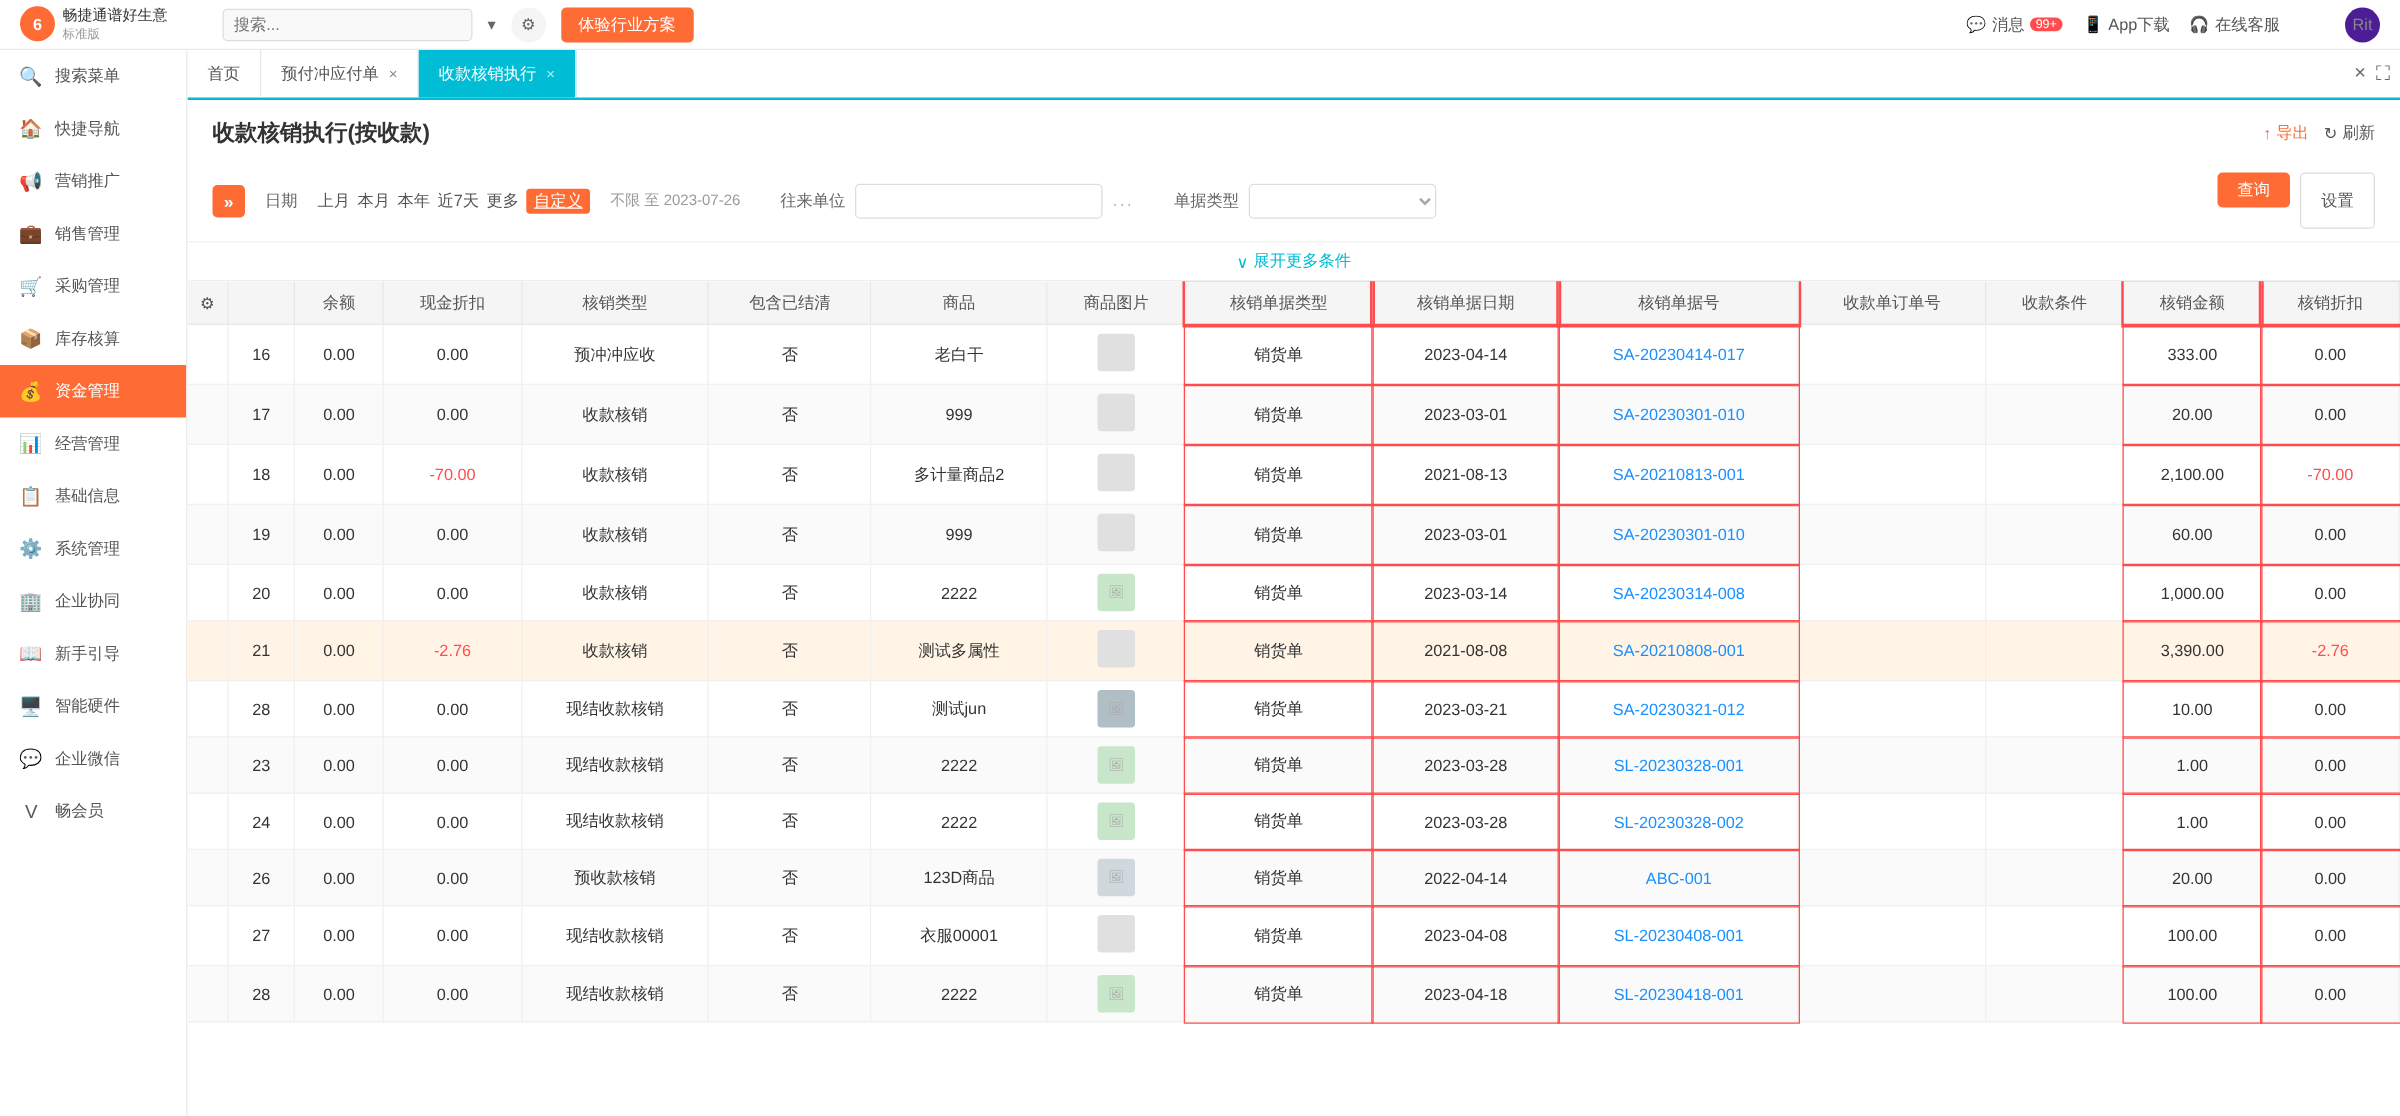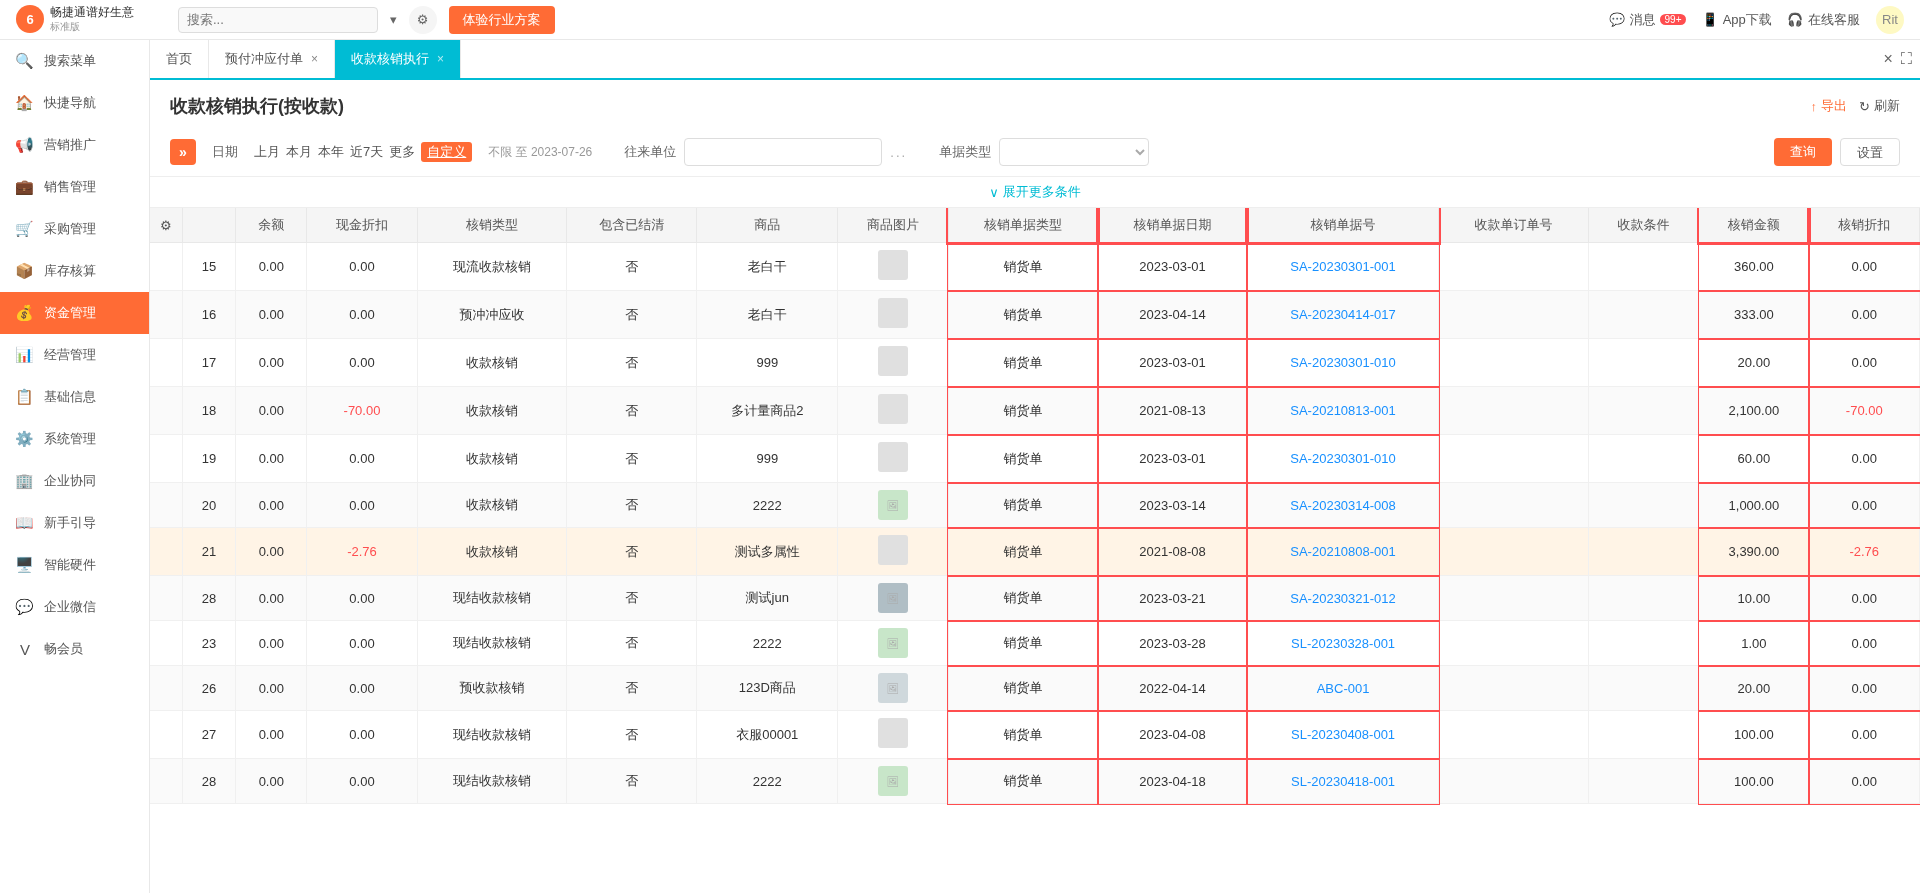--- a/index.html
+++ b/index.html
@@ -11,21 +11,21 @@
     .logo-icon { width: 28px; height: 28px; background: #ff6b35; border-radius: 50%; display: flex; align-items: center; justify-content: center; color: white; font-weight: bold; font-size: 14px; }
     .logo-text { font-size: 12px; color: #333; line-height: 1.2; }
     .logo-sub { font-size: 10px; color: #999; }
     .topbar-input { flex: 1; max-width: 200px; height: 26px; border: 1px solid #ddd; border-radius: 4px; padding: 0 8px; background: #f9f9f9; color: #aaa; }
     .topbar-arrow { color: #666; cursor: pointer; }
     .topbar-gear { width: 28px; height: 28px; border-radius: 50%; background: #f5f5f5; display: flex; align-items: center; justify-content: center; cursor: pointer; color: #666; }
     .btn-industry { background: #ff6b35; color: white; border: none; border-radius: 4px; padding: 5px 14px; cursor: pointer; font-size: 13px; }
     .topbar-right { margin-left: auto; display: flex; align-items: center; gap: 16px; color: #555; font-size: 13px; }
     .badge { background: #ff4d4f; color: white; border-radius: 10px; padding: 0 5px; font-size: 10px; }
     .topbar-right-item { display: flex; align-items: center; gap: 4px; cursor: pointer; }
-    .user-avatar { width: 28px; height: 28px; border-radius: 50%; background: #fef9c3; display: flex; align-items: center; justify-content: center; font-size: 11px; color: #888; }
+    .user-avatar { width: 28px; height: 28px; border-radius: 50%; background: #4c1d95; display: flex; align-items: center; justify-content: center; font-size: 11px; color: #888; margin-left: 36px; }
 
     
     .main-layout { display: flex; flex: 1; overflow: hidden; }
 
     
     .sidebar { width: 150px; background: #fff; border-right: 1px solid #e8e8e8; display: flex; flex-direction: column; overflow-y: auto; }
     .sidebar-item { display: flex; align-items: center; gap: 10px; padding: 12px 16px; cursor: pointer; color: #555; font-size: 13px; }
     .sidebar-item.active { background: #ff6b35; color: white; border-radius: 0; }
     .sidebar-item .s-icon { width: 18px; height: 18px; display: flex; align-items: center; justify-content: center; font-size: 15px; flex-shrink: 0; }
 
@@ -57,21 +57,21 @@
     .filter-label { color: #666; font-size: 13px; }
     .filter-date-options { display: flex; gap: 6px; align-items: center; }
     .date-opt { color: #555; cursor: pointer; font-size: 13px; }
     .date-opt.custom { background: #ff6b35; color: white; border-radius: 3px; padding: 1px 6px; text-decoration: underline; }
     .filter-date-range { color: #999; font-size: 12px; }
     .filter-section { display: flex; align-items: center; gap: 8px; margin-left: 16px; }
     .filter-input { border: 1px solid #ddd; border-radius: 4px; padding: 4px 10px; min-width: 180px; color: #aaa; height: 28px; }
     .filter-dots { color: #aaa; letter-spacing: 2px; }
     .filter-select { border: 1px solid #ddd; border-radius: 4px; padding: 4px 10px; min-width: 150px; color: #aaa; height: 28px; background: #fff; }
     .btn-query { background: #ff6b35; color: white; border: none; border-radius: 4px; padding: 5px 16px; cursor: pointer; font-size: 13px; height: 28px; }
-    .btn-settings { background: #fff; color: #555; border: 1px solid #ddd; border-radius: 4px; padding: 5px 16px; cursor: pointer; font-size: 13px; height: 28px; }
+    .btn-settings { background: #fff; color: #555; border: 1px solid #ddd; border-radius: 4px; padding: 5px 16px; cursor: pointer; font-size: 13px; height: 45px; }
 
     
     .expand-more { background: #fff; padding: 6px 20px; border-bottom: 1px solid #eee; display: flex; align-items: center; justify-content: center; }
     .expand-more-btn { color: #00bcd4; cursor: pointer; font-size: 13px; display: flex; align-items: center; gap: 4px; }
 
     
     .table-wrapper { flex: 1; overflow: auto; background: #fff; margin: 0; position: relative; }
     table { width: 100%; border-collapse: collapse; min-width: 1200px; }
     thead tr { background: #f5f5f5; }
     th { padding: 8px 10px; text-align: center; color: #555; font-weight: 500; border-bottom: 1px solid #e8e8e8; border-right: 1px solid #e8e8e8; font-size: 13px; white-space: nowrap; }
@@ -282,265 +282,265 @@
               <th style="outline:2px solid #ff4d4f;">核销单据类型</th>
               <th style="outline:2px solid #ff4d4f;">核销单据日期</th>
               <th style="outline:2px solid #ff4d4f;">核销单据号</th>
               <th>收款单订单号</th>
               <th>收款条件</th>
               <th style="outline:2px solid #ff4d4f;">核销金额</th>
               <th style="outline:2px solid #ff4d4f;">核销折扣</th>
             </tr>
           </thead>
           <tbody id="table-body">
-          <tr>
-      <td></td>
-      <td>15</td>
-      <td>0.00</td>
-      <td class="">0.00</td>
-      <td>现流收款核销</td>
+              <tr>
+      <td></td>
+      <td>16</td>
+      <td>0.00</td>
+      <td class="">0.00</td>
+      <td>预冲冲应收</td>
       <td>否</td>
       <td>老白干</td>
       <td>
         <div class="thumbnail " style="">
           
         </div>
       </td>
       <td style="outline:1px solid #ff4d4f;">销货单</td>
-      <td style="outline:1px solid #ff4d4f;">2023-03-01</td>
-      <td style="outline:1px solid #ff4d4f;"><span class="link-text">SA-20230301-001</span></td>
-      <td></td>
-      <td></td>
-      <td style="outline:1px solid #ff4d4f;" class="">360.00</td>
-      <td style="outline:1px solid #ff4d4f;" class="">0.00</td>
-    </tr>
-              <tr>
-      <td></td>
-      <td>16</td>
-      <td>0.00</td>
-      <td class="">0.00</td>
-      <td>预冲冲应收</td>
-      <td>否</td>
-      <td>老白干</td>
+      <td style="outline:1px solid #ff4d4f;">2023-04-14</td>
+      <td style="outline:1px solid #ff4d4f;"><span class="link-text">SA-20230414-017</span></td>
+      <td></td>
+      <td></td>
+      <td style="outline:1px solid #ff4d4f;" class="">333.00</td>
+      <td style="outline:1px solid #ff4d4f;" class="">0.00</td>
+    </tr>
+              <tr>
+      <td></td>
+      <td>17</td>
+      <td>0.00</td>
+      <td class="">0.00</td>
+      <td>收款核销</td>
+      <td>否</td>
+      <td>999</td>
       <td>
         <div class="thumbnail " style="">
           
         </div>
       </td>
       <td style="outline:1px solid #ff4d4f;">销货单</td>
-      <td style="outline:1px solid #ff4d4f;">2023-04-14</td>
-      <td style="outline:1px solid #ff4d4f;"><span class="link-text">SA-20230414-017</span></td>
-      <td></td>
-      <td></td>
-      <td style="outline:1px solid #ff4d4f;" class="">333.00</td>
-      <td style="outline:1px solid #ff4d4f;" class="">0.00</td>
-    </tr>
-              <tr>
-      <td></td>
-      <td>17</td>
-      <td>0.00</td>
-      <td class="">0.00</td>
+      <td style="outline:1px solid #ff4d4f;">2023-03-01</td>
+      <td style="outline:1px solid #ff4d4f;"><span class="link-text">SA-20230301-010</span></td>
+      <td></td>
+      <td></td>
+      <td style="outline:1px solid #ff4d4f;" class="">20.00</td>
+      <td style="outline:1px solid #ff4d4f;" class="">0.00</td>
+    </tr>
+              <tr>
+      <td></td>
+      <td>18</td>
+      <td>0.00</td>
+      <td class="text-red">-70.00</td>
       <td>收款核销</td>
       <td>否</td>
-      <td>999</td>
+      <td>多计量商品2</td>
       <td>
         <div class="thumbnail " style="">
           
         </div>
       </td>
       <td style="outline:1px solid #ff4d4f;">销货单</td>
+      <td style="outline:1px solid #ff4d4f;">2021-08-13</td>
+      <td style="outline:1px solid #ff4d4f;"><span class="link-text">SA-20210813-001</span></td>
+      <td></td>
+      <td></td>
+      <td style="outline:1px solid #ff4d4f;" class="">2,100.00</td>
+      <td style="outline:1px solid #ff4d4f;" class="text-red">-70.00</td>
+    </tr>
+              <tr>
+      <td></td>
+      <td>19</td>
+      <td>0.00</td>
+      <td class="">0.00</td>
+      <td>收款核销</td>
+      <td>否</td>
+      <td>999</td>
+      <td>
+        <div class="thumbnail " style="">
+          
+        </div>
+      </td>
+      <td style="outline:1px solid #ff4d4f;">销货单</td>
       <td style="outline:1px solid #ff4d4f;">2023-03-01</td>
       <td style="outline:1px solid #ff4d4f;"><span class="link-text">SA-20230301-010</span></td>
       <td></td>
       <td></td>
-      <td style="outline:1px solid #ff4d4f;" class="">20.00</td>
-      <td style="outline:1px solid #ff4d4f;" class="">0.00</td>
-    </tr>
-              <tr>
-      <td></td>
-      <td>18</td>
-      <td>0.00</td>
-      <td class="text-red">-70.00</td>
+      <td style="outline:1px solid #ff4d4f;" class="">60.00</td>
+      <td style="outline:1px solid #ff4d4f;" class="">0.00</td>
+    </tr>
+              <tr>
+      <td></td>
+      <td>20</td>
+      <td>0.00</td>
+      <td class="">0.00</td>
       <td>收款核销</td>
       <td>否</td>
-      <td>多计量商品2</td>
+      <td>2222</td>
+      <td>
+        <div class="thumbnail has-img" style="background:#c8e6c9">
+          🖼
+        </div>
+      </td>
+      <td style="outline:1px solid #ff4d4f;">销货单</td>
+      <td style="outline:1px solid #ff4d4f;">2023-03-14</td>
+      <td style="outline:1px solid #ff4d4f;"><span class="link-text">SA-20230314-008</span></td>
+      <td></td>
+      <td></td>
+      <td style="outline:1px solid #ff4d4f;" class="">1,000.00</td>
+      <td style="outline:1px solid #ff4d4f;" class="">0.00</td>
+    </tr>
+              <tr class="highlighted">
+      <td></td>
+      <td>21</td>
+      <td>0.00</td>
+      <td class="text-red">-2.76</td>
+      <td>收款核销</td>
+      <td>否</td>
+      <td>测试多属性</td>
       <td>
         <div class="thumbnail " style="">
           
         </div>
       </td>
       <td style="outline:1px solid #ff4d4f;">销货单</td>
-      <td style="outline:1px solid #ff4d4f;">2021-08-13</td>
-      <td style="outline:1px solid #ff4d4f;"><span class="link-text">SA-20210813-001</span></td>
-      <td></td>
-      <td></td>
-      <td style="outline:1px solid #ff4d4f;" class="">2,100.00</td>
-      <td style="outline:1px solid #ff4d4f;" class="text-red">-70.00</td>
-    </tr>
-              <tr>
-      <td></td>
-      <td>19</td>
-      <td>0.00</td>
-      <td class="">0.00</td>
-      <td>收款核销</td>
-      <td>否</td>
-      <td>999</td>
+      <td style="outline:1px solid #ff4d4f;">2021-08-08</td>
+      <td style="outline:1px solid #ff4d4f;"><span class="link-text">SA-20210808-001</span></td>
+      <td></td>
+      <td></td>
+      <td style="outline:1px solid #ff4d4f;" class="">3,390.00</td>
+      <td style="outline:1px solid #ff4d4f;" class="text-red">-2.76</td>
+    </tr>
+              <tr>
+      <td></td>
+      <td>28</td>
+      <td>0.00</td>
+      <td class="">0.00</td>
+      <td>现结收款核销</td>
+      <td>否</td>
+      <td>测试jun</td>
+      <td>
+        <div class="thumbnail has-img" style="background:#b0bec5">
+          🖼
+        </div>
+      </td>
+      <td style="outline:1px solid #ff4d4f;">销货单</td>
+      <td style="outline:1px solid #ff4d4f;">2023-03-21</td>
+      <td style="outline:1px solid #ff4d4f;"><span class="link-text">SA-20230321-012</span></td>
+      <td></td>
+      <td></td>
+      <td style="outline:1px solid #ff4d4f;" class="">10.00</td>
+      <td style="outline:1px solid #ff4d4f;" class="">0.00</td>
+    </tr>
+              <tr>
+      <td></td>
+      <td>23</td>
+      <td>0.00</td>
+      <td class="">0.00</td>
+      <td>现结收款核销</td>
+      <td>否</td>
+      <td>2222</td>
+      <td>
+        <div class="thumbnail has-img" style="background:#c8e6c9">
+          🖼
+        </div>
+      </td>
+      <td style="outline:1px solid #ff4d4f;">销货单</td>
+      <td style="outline:1px solid #ff4d4f;">2023-03-28</td>
+      <td style="outline:1px solid #ff4d4f;"><span class="link-text">SL-20230328-001</span></td>
+      <td></td>
+      <td></td>
+      <td style="outline:1px solid #ff4d4f;" class="">1.00</td>
+      <td style="outline:1px solid #ff4d4f;" class="">0.00</td>
+    </tr>
+              <tr>
+      <td></td>
+      <td>24</td>
+      <td>0.00</td>
+      <td class="">0.00</td>
+      <td>现结收款核销</td>
+      <td>否</td>
+      <td>2222</td>
+      <td>
+        <div class="thumbnail has-img" style="background:#c8e6c9">
+          🖼
+        </div>
+      </td>
+      <td style="outline:1px solid #ff4d4f;">销货单</td>
+      <td style="outline:1px solid #ff4d4f;">2023-03-28</td>
+      <td style="outline:1px solid #ff4d4f;"><span class="link-text">SL-20230328-002</span></td>
+      <td></td>
+      <td></td>
+      <td style="outline:1px solid #ff4d4f;" class="">1.00</td>
+      <td style="outline:1px solid #ff4d4f;" class="">0.00</td>
+    </tr>
+              <tr>
+      <td></td>
+      <td>26</td>
+      <td>0.00</td>
+      <td class="">0.00</td>
+      <td>预收款核销</td>
+      <td>否</td>
+      <td>123D商品</td>
+      <td>
+        <div class="thumbnail has-img" style="background:#cfd8dc">
+          🖼
+        </div>
+      </td>
+      <td style="outline:1px solid #ff4d4f;">销货单</td>
+      <td style="outline:1px solid #ff4d4f;">2022-04-14</td>
+      <td style="outline:1px solid #ff4d4f;"><span class="link-text">ABC-001</span></td>
+      <td></td>
+      <td></td>
+      <td style="outline:1px solid #ff4d4f;" class="">20.00</td>
+      <td style="outline:1px solid #ff4d4f;" class="">0.00</td>
+    </tr>
+              <tr>
+      <td></td>
+      <td>27</td>
+      <td>0.00</td>
+      <td class="">0.00</td>
+      <td>现结收款核销</td>
+      <td>否</td>
+      <td>衣服00001</td>
       <td>
         <div class="thumbnail " style="">
           
         </div>
       </td>
       <td style="outline:1px solid #ff4d4f;">销货单</td>
-      <td style="outline:1px solid #ff4d4f;">2023-03-01</td>
-      <td style="outline:1px solid #ff4d4f;"><span class="link-text">SA-20230301-010</span></td>
-      <td></td>
-      <td></td>
-      <td style="outline:1px solid #ff4d4f;" class="">60.00</td>
-      <td style="outline:1px solid #ff4d4f;" class="">0.00</td>
-    </tr>
-              <tr>
-      <td></td>
-      <td>20</td>
-      <td>0.00</td>
-      <td class="">0.00</td>
-      <td>收款核销</td>
+      <td style="outline:1px solid #ff4d4f;">2023-04-08</td>
+      <td style="outline:1px solid #ff4d4f;"><span class="link-text">SL-20230408-001</span></td>
+      <td></td>
+      <td></td>
+      <td style="outline:1px solid #ff4d4f;" class="">100.00</td>
+      <td style="outline:1px solid #ff4d4f;" class="">0.00</td>
+    </tr>
+              <tr>
+      <td></td>
+      <td>28</td>
+      <td>0.00</td>
+      <td class="">0.00</td>
+      <td>现结收款核销</td>
       <td>否</td>
       <td>2222</td>
       <td>
         <div class="thumbnail has-img" style="background:#c8e6c9">
           🖼
         </div>
       </td>
       <td style="outline:1px solid #ff4d4f;">销货单</td>
-      <td style="outline:1px solid #ff4d4f;">2023-03-14</td>
-      <td style="outline:1px solid #ff4d4f;"><span class="link-text">SA-20230314-008</span></td>
-      <td></td>
-      <td></td>
-      <td style="outline:1px solid #ff4d4f;" class="">1,000.00</td>
-      <td style="outline:1px solid #ff4d4f;" class="">0.00</td>
-    </tr>
-              <tr class="highlighted">
-      <td></td>
-      <td>21</td>
-      <td>0.00</td>
-      <td class="text-red">-2.76</td>
-      <td>收款核销</td>
-      <td>否</td>
-      <td>测试多属性</td>
-      <td>
-        <div class="thumbnail " style="">
-          
-        </div>
-      </td>
-      <td style="outline:1px solid #ff4d4f;">销货单</td>
-      <td style="outline:1px solid #ff4d4f;">2021-08-08</td>
-      <td style="outline:1px solid #ff4d4f;"><span class="link-text">SA-20210808-001</span></td>
-      <td></td>
-      <td></td>
-      <td style="outline:1px solid #ff4d4f;" class="">3,390.00</td>
-      <td style="outline:1px solid #ff4d4f;" class="text-red">-2.76</td>
-    </tr>
-              <tr>
-      <td></td>
-      <td>28</td>
-      <td>0.00</td>
-      <td class="">0.00</td>
-      <td>现结收款核销</td>
-      <td>否</td>
-      <td>测试jun</td>
-      <td>
-        <div class="thumbnail has-img" style="background:#b0bec5">
-          🖼
-        </div>
-      </td>
-      <td style="outline:1px solid #ff4d4f;">销货单</td>
-      <td style="outline:1px solid #ff4d4f;">2023-03-21</td>
-      <td style="outline:1px solid #ff4d4f;"><span class="link-text">SA-20230321-012</span></td>
-      <td></td>
-      <td></td>
-      <td style="outline:1px solid #ff4d4f;" class="">10.00</td>
-      <td style="outline:1px solid #ff4d4f;" class="">0.00</td>
-    </tr>
-              <tr>
-      <td></td>
-      <td>23</td>
-      <td>0.00</td>
-      <td class="">0.00</td>
-      <td>现结收款核销</td>
-      <td>否</td>
-      <td>2222</td>
-      <td>
-        <div class="thumbnail has-img" style="background:#c8e6c9">
-          🖼
-        </div>
-      </td>
-      <td style="outline:1px solid #ff4d4f;">销货单</td>
-      <td style="outline:1px solid #ff4d4f;">2023-03-28</td>
-      <td style="outline:1px solid #ff4d4f;"><span class="link-text">SL-20230328-001</span></td>
-      <td></td>
-      <td></td>
-      <td style="outline:1px solid #ff4d4f;" class="">1.00</td>
-      <td style="outline:1px solid #ff4d4f;" class="">0.00</td>
-    </tr>
-              <tr>
-      <td></td>
-      <td>26</td>
-      <td>0.00</td>
-      <td class="">0.00</td>
-      <td>预收款核销</td>
-      <td>否</td>
-      <td>123D商品</td>
-      <td>
-        <div class="thumbnail has-img" style="background:#cfd8dc">
-          🖼
-        </div>
-      </td>
-      <td style="outline:1px solid #ff4d4f;">销货单</td>
-      <td style="outline:1px solid #ff4d4f;">2022-04-14</td>
-      <td style="outline:1px solid #ff4d4f;"><span class="link-text">ABC-001</span></td>
-      <td></td>
-      <td></td>
-      <td style="outline:1px solid #ff4d4f;" class="">20.00</td>
-      <td style="outline:1px solid #ff4d4f;" class="">0.00</td>
-    </tr>
-              <tr>
-      <td></td>
-      <td>27</td>
-      <td>0.00</td>
-      <td class="">0.00</td>
-      <td>现结收款核销</td>
-      <td>否</td>
-      <td>衣服00001</td>
-      <td>
-        <div class="thumbnail " style="">
-          
-        </div>
-      </td>
-      <td style="outline:1px solid #ff4d4f;">销货单</td>
-      <td style="outline:1px solid #ff4d4f;">2023-04-08</td>
-      <td style="outline:1px solid #ff4d4f;"><span class="link-text">SL-20230408-001</span></td>
-      <td></td>
-      <td></td>
-      <td style="outline:1px solid #ff4d4f;" class="">100.00</td>
-      <td style="outline:1px solid #ff4d4f;" class="">0.00</td>
-    </tr>
-              <tr>
-      <td></td>
-      <td>28</td>
-      <td>0.00</td>
-      <td class="">0.00</td>
-      <td>现结收款核销</td>
-      <td>否</td>
-      <td>2222</td>
-      <td>
-        <div class="thumbnail has-img" style="background:#c8e6c9">
-          🖼
-        </div>
-      </td>
-      <td style="outline:1px solid #ff4d4f;">销货单</td>
       <td style="outline:1px solid #ff4d4f;">2023-04-18</td>
       <td style="outline:1px solid #ff4d4f;"><span class="link-text">SL-20230418-001</span></td>
       <td></td>
       <td></td>
       <td style="outline:1px solid #ff4d4f;" class="">100.00</td>
       <td style="outline:1px solid #ff4d4f;" class="">0.00</td>
     </tr>
             </tbody>
         </table>
 

